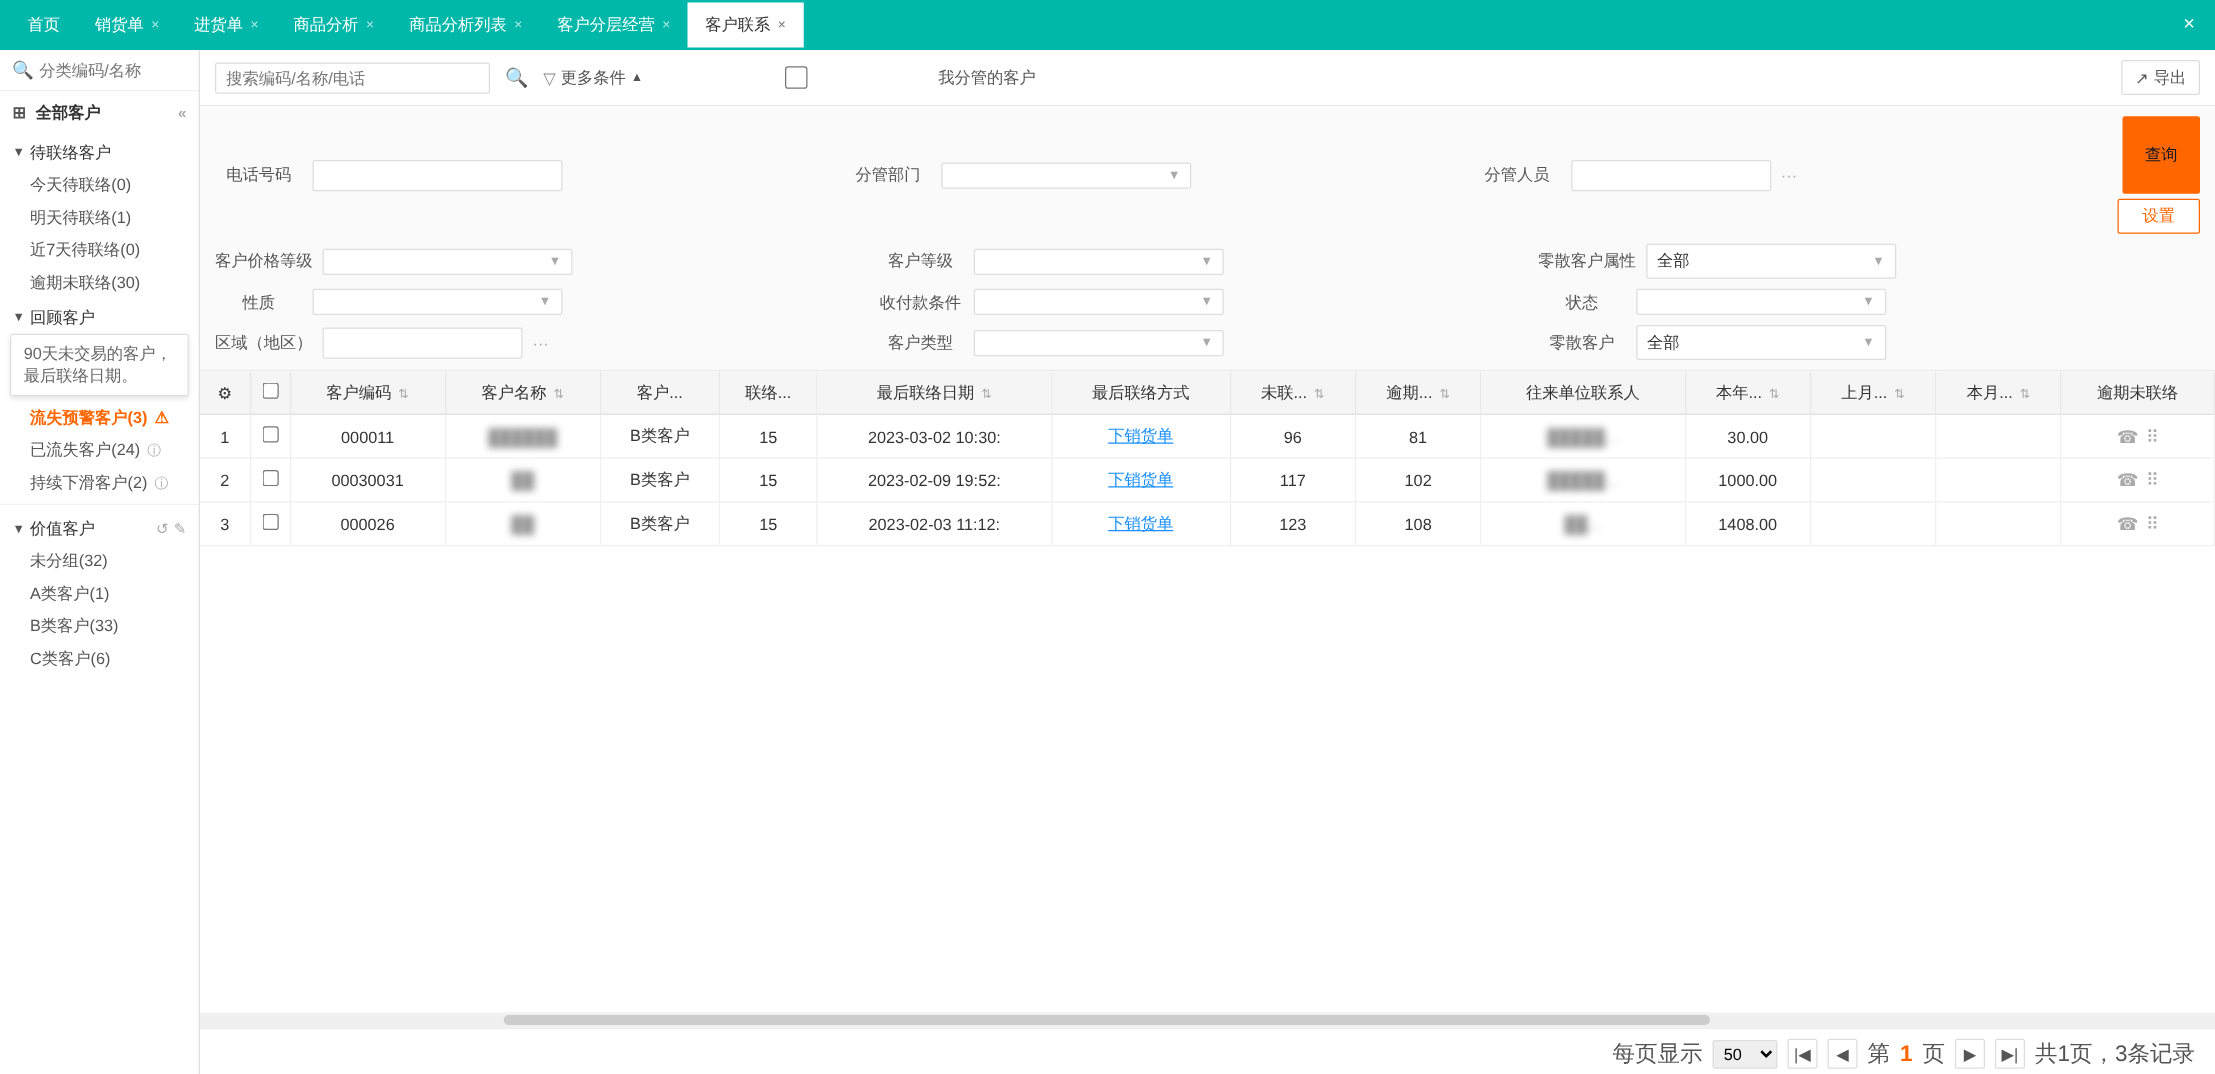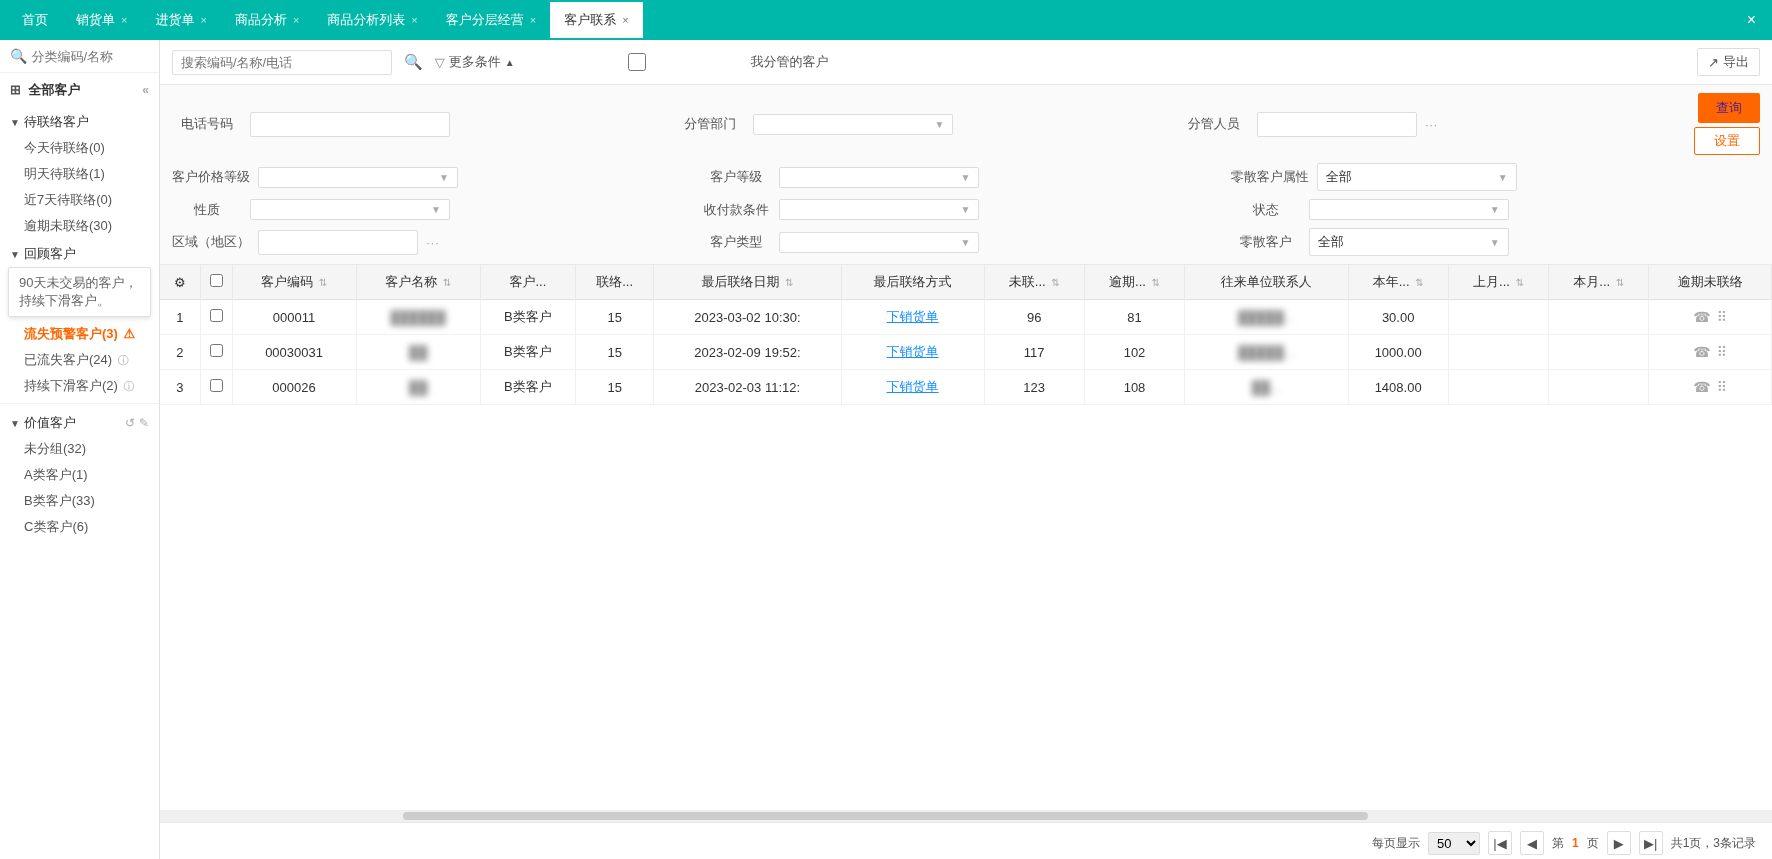--- a/index.html
+++ b/index.html
@@ -237,23 +237,23 @@
       color: #333;
     }
     .filter-select .chevron { color: #aaa; font-size: 10px; }
     .filter-dots {
       padding: 0 8px;
       color: #aaa;
       cursor: pointer;
     }
     .query-btn {
       background: #ff6600;
-      color: #4c1d95;
+      color: #0f172a;
       border: none;
-      padding: 6px 18px;
+      padding: 22px 18px;
       border-radius: 2px;
       cursor: pointer;
       font-size: 13px;
       margin-left: 8px;
     }
     .settings-btn {
       background: white;
       border: 1px solid #ff6600;
       color: #ff6600;
       padding: 4px 12px;
@@ -343,21 +343,21 @@
     
     .pagination {
       display: flex;
       align-items: center;
       justify-content: flex-end;
       padding: 8px 16px;
       border-top: 1px solid #e8e8e8;
       gap: 8px;
       background: white;
     }
-    .pagination span { color: #555; font-size: 12px; }
+    .pagination span { color: #555; font-size: 18px; }
     .pagination select {
       border: 1px solid #ddd;
       padding: 2px 4px;
       font-size: 13px;
       border-radius: 2px;
     }
     .pagination .pg-btn {
       border: 1px solid #ddd;
       background: white;
       width: 24px;
@@ -452,21 +452,21 @@
     </div>
     <div class="sidebar-item">
       <span>逾期未联络(30)</span>
     </div>
 
     <div class="sidebar-section-title">
       <span class="triangle">▼</span>
       <span>回顾客户</span>
     </div>
     <div class="tooltip-box">
-      <span>90天未交易的客户，持续下滑客户。</span>
+      <span>90天未交易的客户，最后联络日期。</span>
     </div>
     <div class="sidebar-item active">
       <span>流失预警客户(3)</span>
       <span style="color:#ff6600;margin-left:2px;">⚠</span>
     </div>
     <div class="sidebar-item">
       <span>已流失客户(24)</span>
       <span style="color:#aaa;margin-left:2px;font-size:11px;">ⓘ</span>
     </div>
     <div class="sidebar-item">

